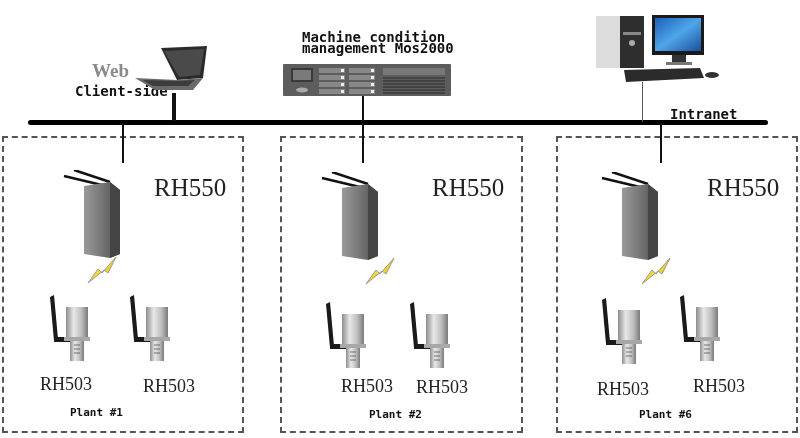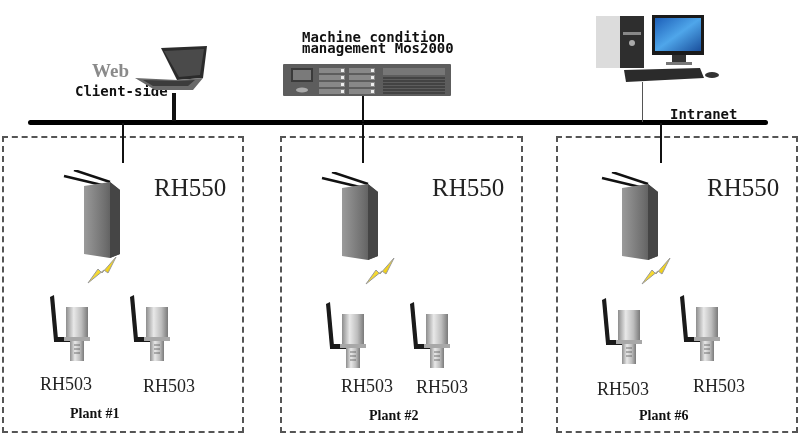--- a/index.html
+++ b/index.html
@@ -7,21 +7,21 @@
   .abs { position: absolute; }
   .mono-bold { font-family: "DejaVu Sans Mono", "Liberation Mono", monospace; font-weight: bold; color: #111; }
   .serif { font-family: "Liberation Serif", "DejaVu Serif", serif; color: #222; }
   .bus { background: #000; height: 5px; border-radius: 3px; }
   .vline { background: #111; width: 2px; }
   .plant-box { border: 2px dashed #555; box-sizing: border-box; }
   .web-title { font-family: "Liberation Serif", "DejaVu Serif", serif; font-weight: bold; font-size: 19px; color: #8a8a8a; }
   .small-label { font-size: 14px; }
   .gw-label { font-size: 25px; }
   .sn-label { font-size: 18px; }
-  .plant-label { font-size: 14px; font-family: Liberation Serif, serif; }
+  .plant-label { font-size: 11px; }
   svg { display: block; }
 </style>
 </head>
 <body>
 
 <svg width="0" height="0" style="position:absolute">
   <defs>
     <linearGradient id="gwGrad" x1="0" x2="1">
       <stop offset="0" stop-color="#9a9a9a"></stop>
       <stop offset="0.6" stop-color="#6e6e6e"></stop>

